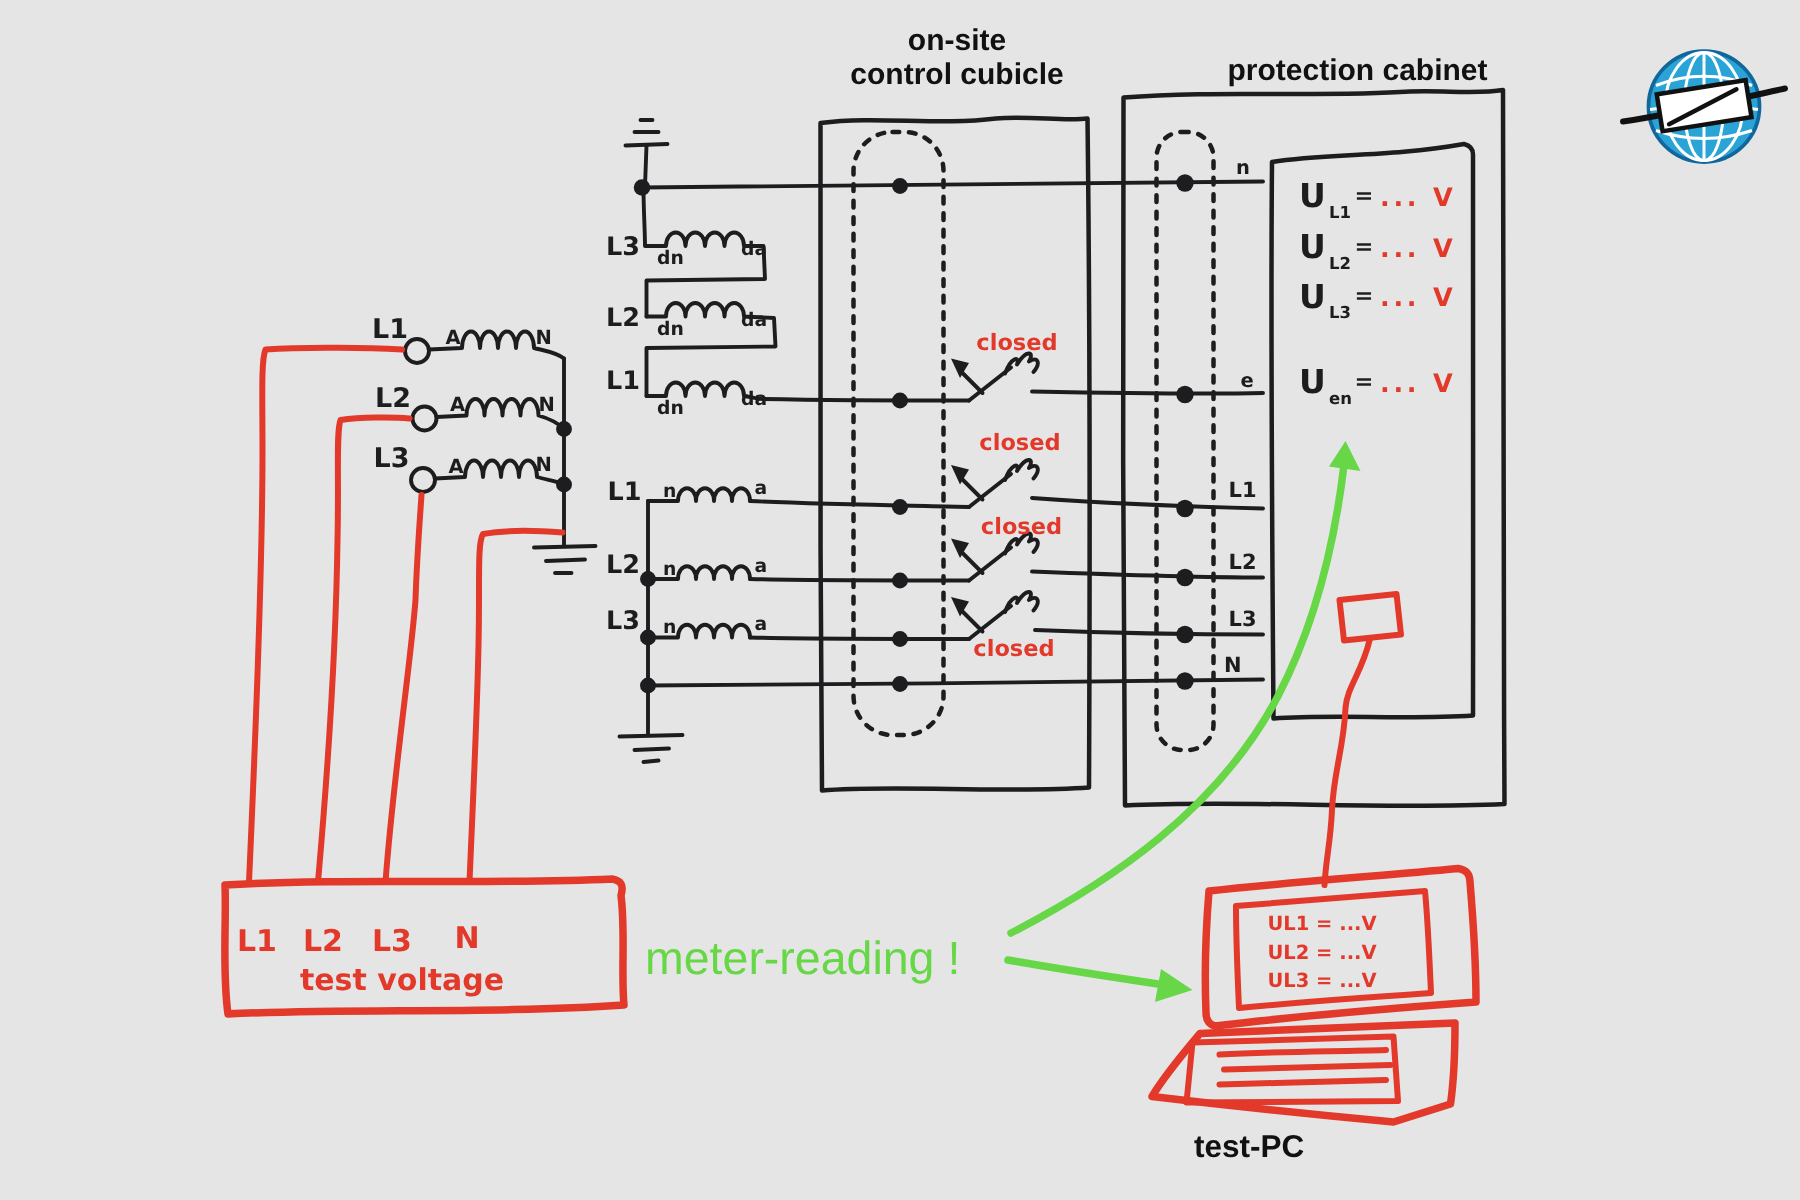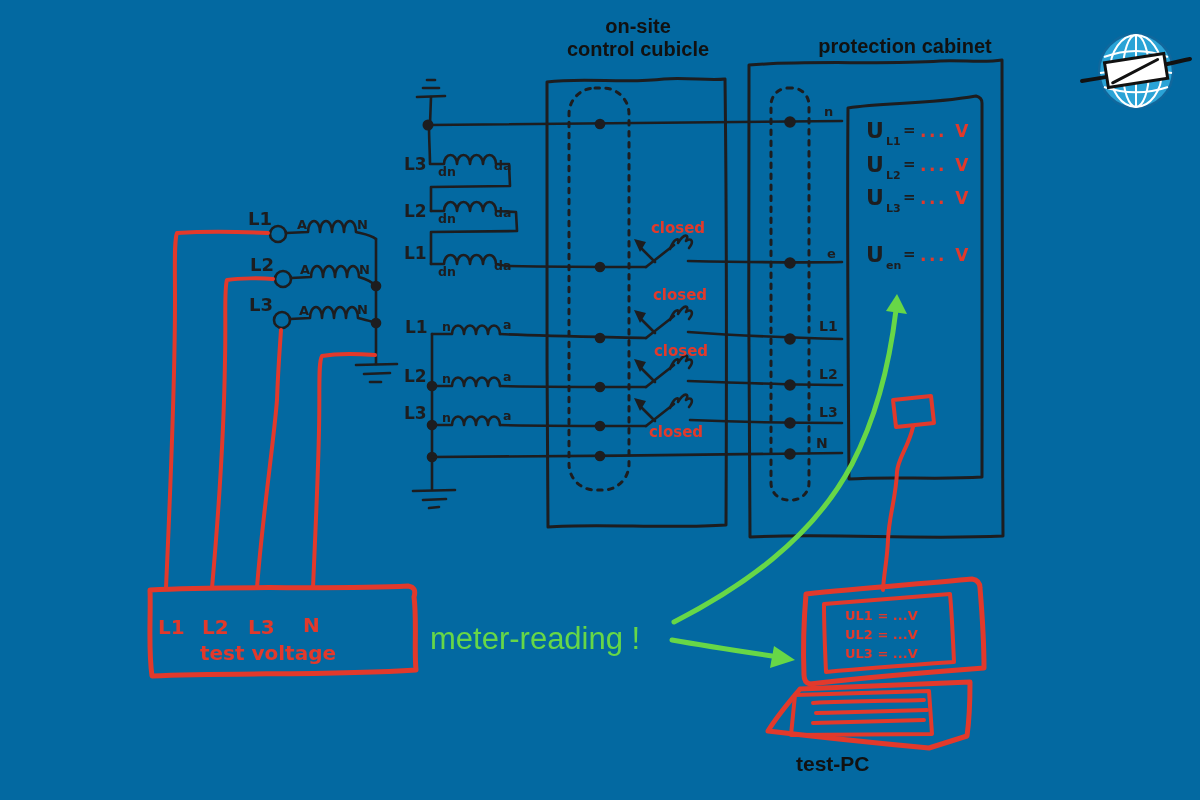--- a/index.html
+++ b/index.html
@@ -1,16 +1,16 @@
 <!DOCTYPE html>
 <html><head>
 <meta charset="utf-8">
 <style>
   html,body{margin:0;padding:0;background:#ffffff;}
-  .stage{position:relative;width:1200px;height:800px;background:#0369a1;overflow:hidden;
+  .stage{position:relative;width:1200px;height:800px;background:#e5e5e5;overflow:hidden;
          font-family:"DejaVu Sans",sans-serif;}
   svg{position:absolute;left:0;top:0;}
   .ink{stroke:#1d1d1f;fill:none;stroke-width:2.6;stroke-linecap:round;stroke-linejoin:round;}
   .inkbox{stroke:#1d1d1f;fill:none;stroke-width:3;stroke-linecap:round;stroke-linejoin:round;}
   .dash{stroke:#1d1d1f;fill:none;stroke-width:3;stroke-dasharray:4.5 6.5;stroke-linecap:round;}
   .dot{fill:#1d1d1f;stroke:none;}
   .rstroke{stroke:#e2392b;fill:none;stroke-width:4;stroke-linecap:round;stroke-linejoin:round;}
   .rthick{stroke:#e2392b;fill:none;stroke-width:5;stroke-linecap:round;stroke-linejoin:round;}
   .gstroke{stroke:#67d747;fill:none;stroke-width:5;stroke-linecap:round;}
   .gfill{fill:#67d747;stroke:none;}

